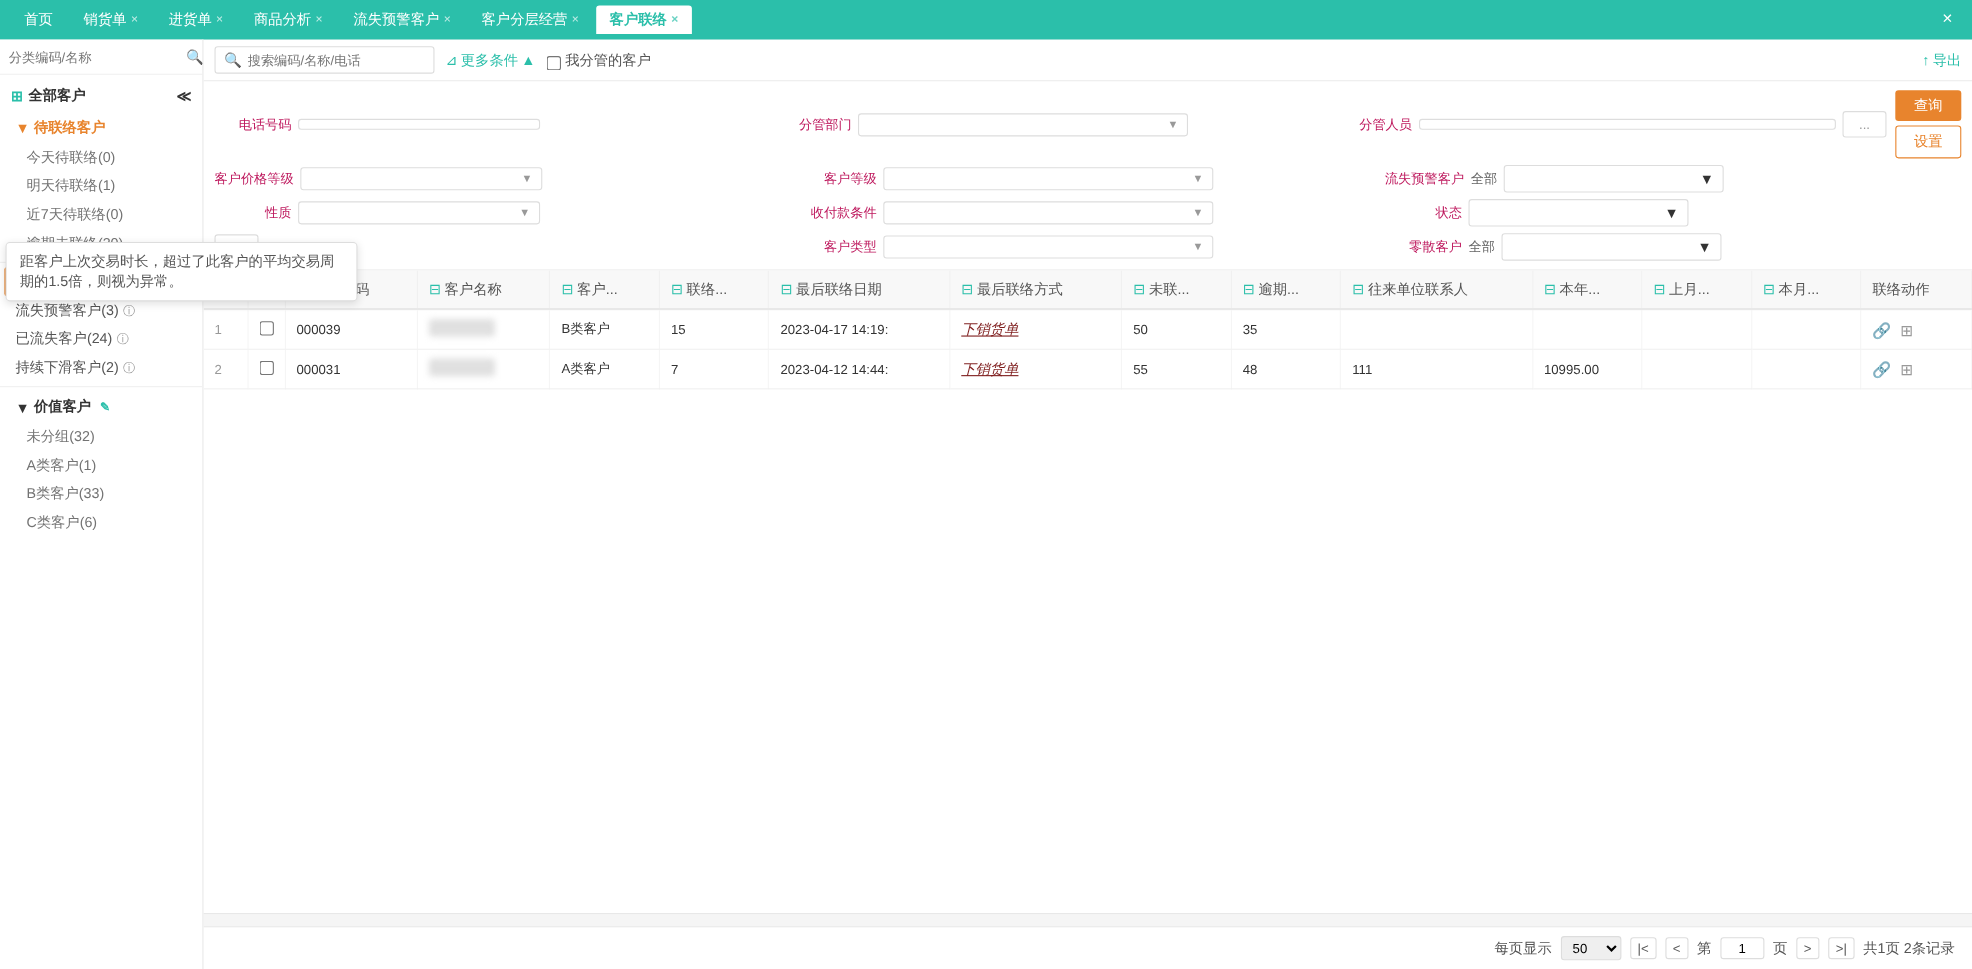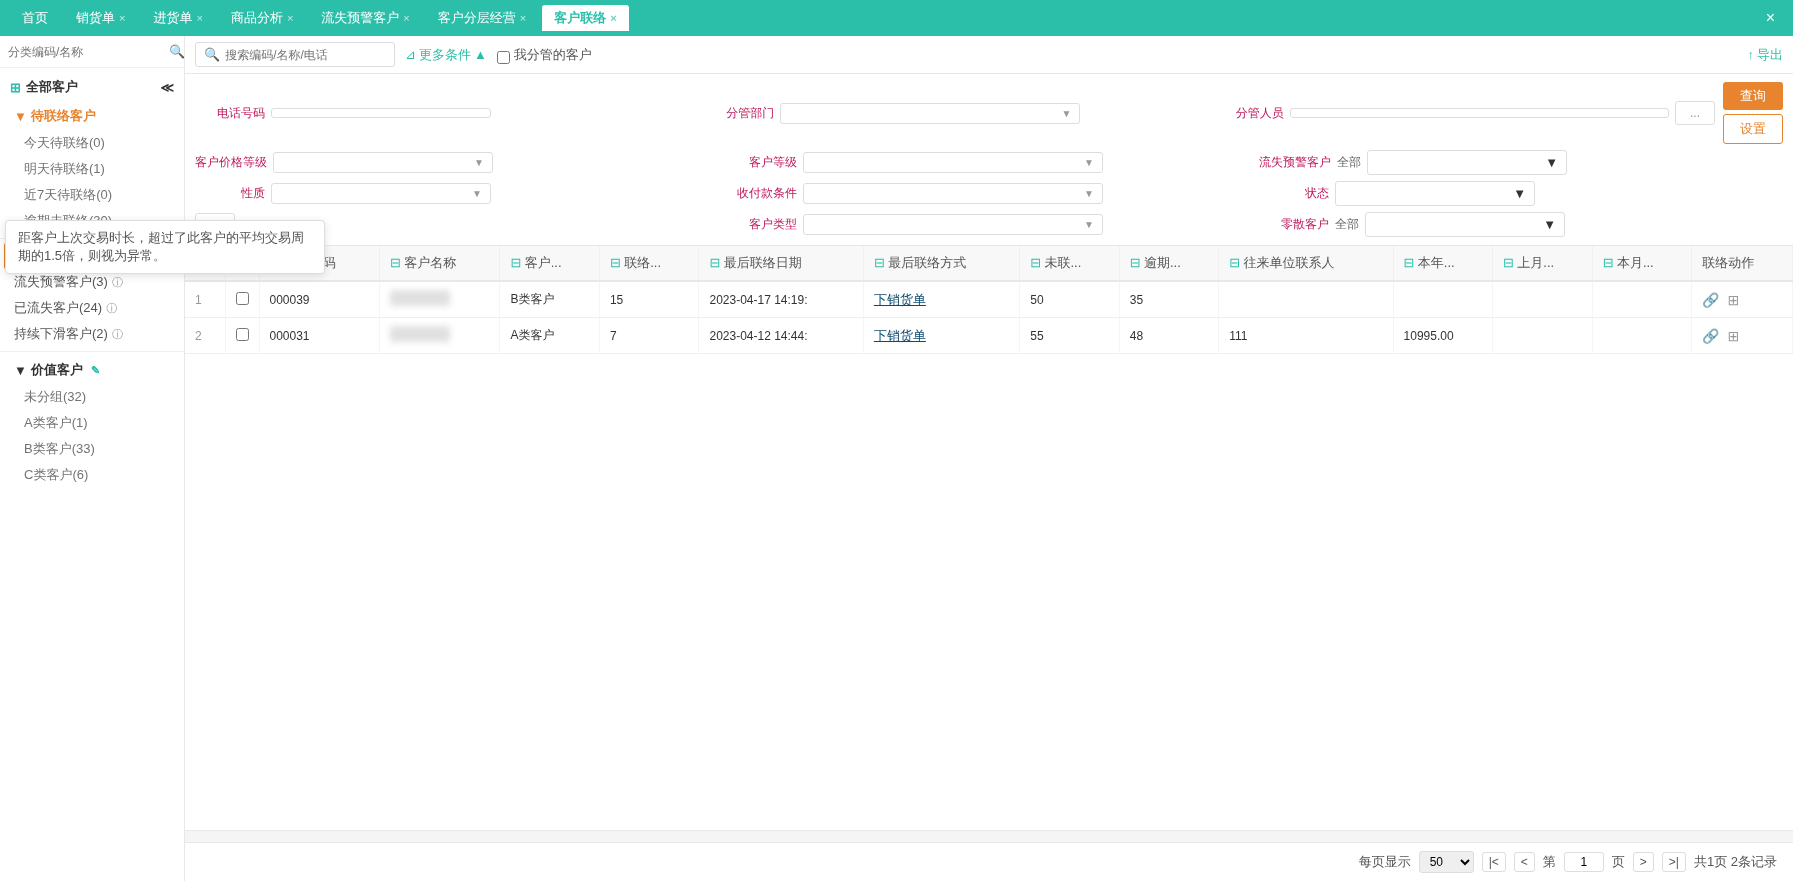--- a/index.html
+++ b/index.html
@@ -311,21 +311,21 @@
     }
     th.sortable { cursor: pointer; }
     td {
       padding: 8px 10px;
       color: #333;
       font-size: 12px;
       border-bottom: 1px solid #f0f0f0;
       border-right: 1px solid #f5f5f5;
       white-space: nowrap;
     }
-    .link-text { color: #0c4a6e; text-decoration: underline; cursor: pointer; }
+    .link-text { color: #7f1d1d; text-decoration: underline; cursor: pointer; font-style: italic; }
     .action-icons { display: flex; gap: 8px; }
     .action-icon { color: #999; cursor: pointer; font-size: 14px; }
 
     
     .bottom-bar {
       background: #fff;
       border-top: 1px solid #e8e8e8;
       padding: 8px 16px;
       display: flex;
       align-items: center;

